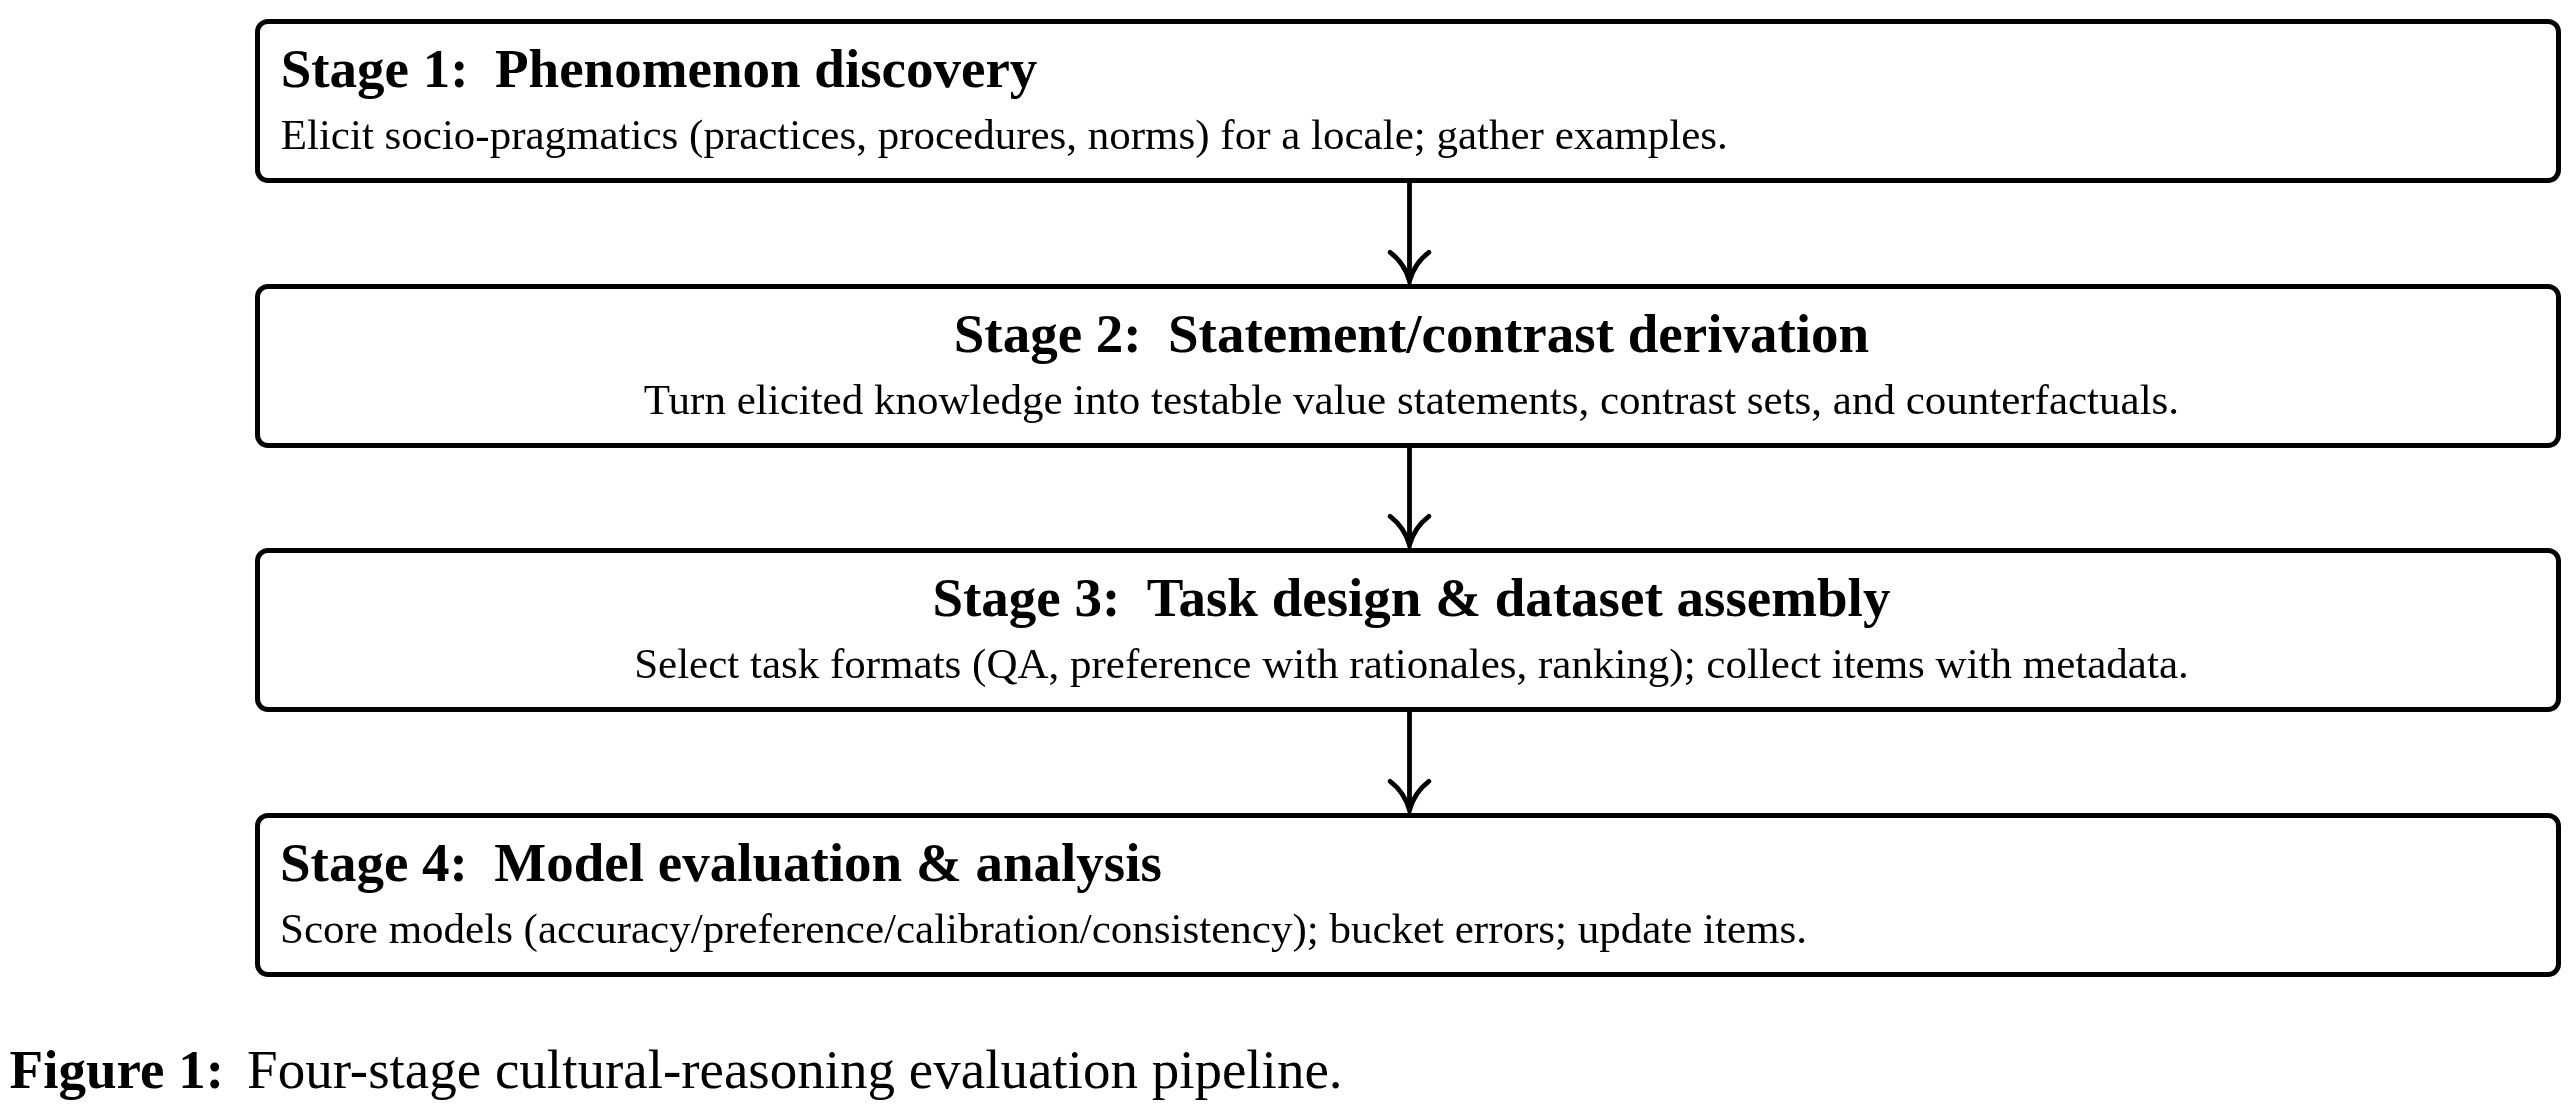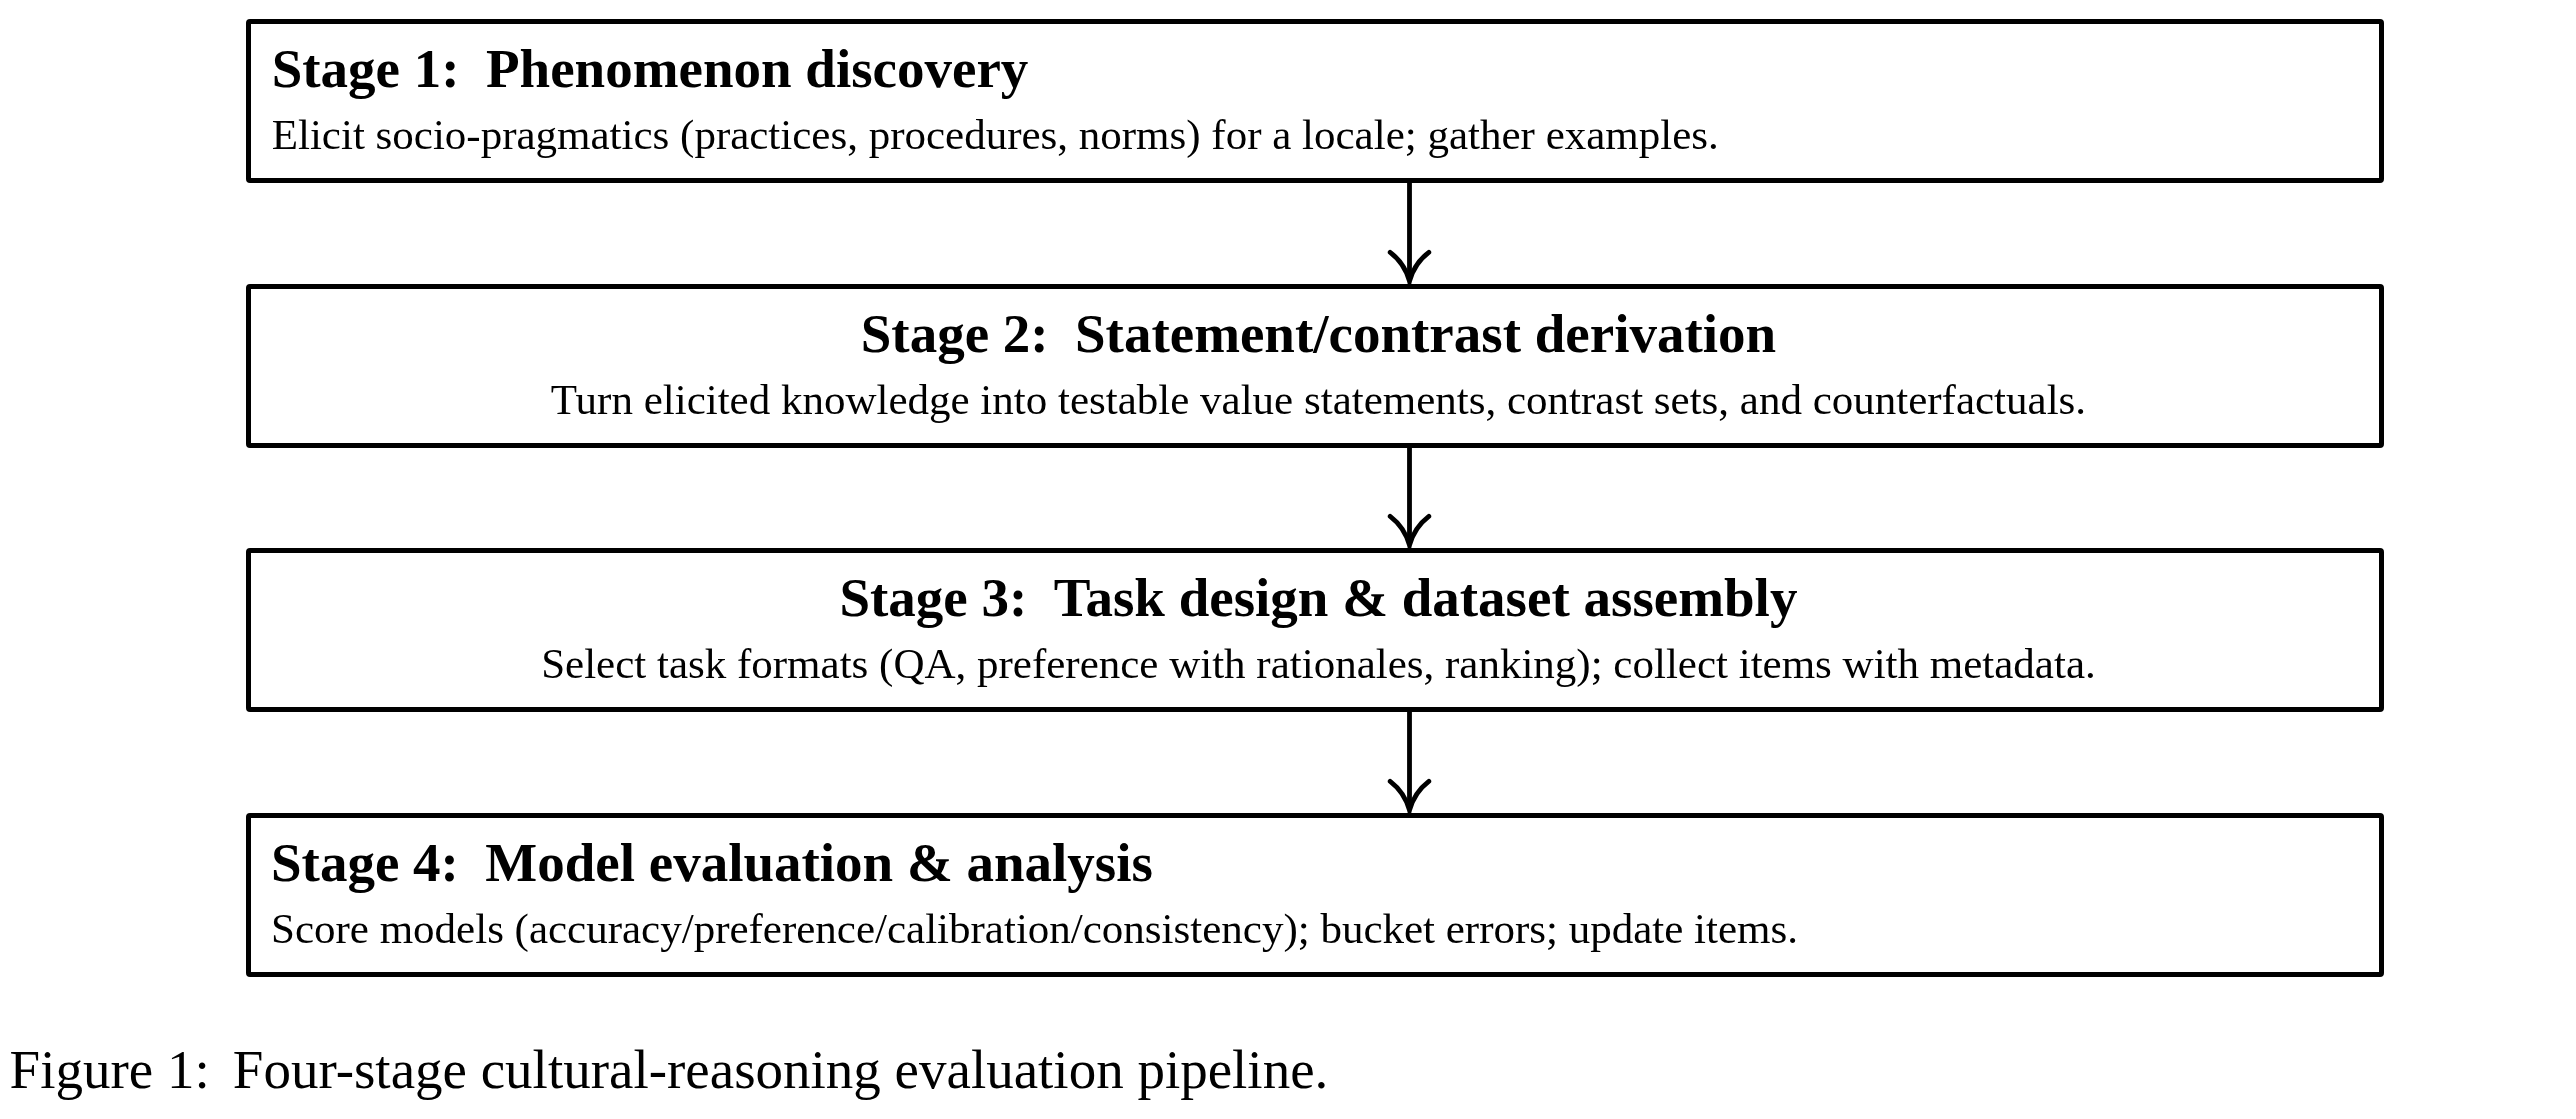--- a/index.html
+++ b/index.html
@@ -14,25 +14,25 @@
     position: relative;
     width: 2576px;
     height: 1119px;
     background: var(--bg);
     overflow: hidden;
     font-family: "Liberation Serif", "DejaVu Serif", serif;
     color: var(--ink);
   }
   .stage-box {
     position: absolute;
-    left: 246px;
-    width: 2138px;
+    left: 255px;
+    width: 2306px;
     height: 164px;
     border: 5.5px solid var(--ink);
-    border-radius: 4px;
+    border-radius: 13px;
     background: var(--bg);
     padding: 12.4px 13.8px 0 20.7px;
   }
   .stage-box.pos-1 { top: 19px; }
   .stage-box.pos-2 { top: 284px; text-align: center; }
   .stage-box.pos-3 { top: 548px; text-align: center; }
   .stage-box.pos-4 { top: 813px; padding-left: 20px; }
   .stage-title {
     font-size: 55px;
     line-height: 66px;
@@ -57,21 +57,21 @@
   .flow-arrow.gap-3 { top: 711px; }
   .figure-caption {
     position: absolute;
     left: 9.6px;
     top: 1035px;
     font-size: 55px;
     line-height: 69px;
     white-space: nowrap;
   }
   .caption-label {
-    font-weight: 400;
+    font-weight: 700;
     margin-right: 0.42em;
   }
 </style>
 </head>
 <body>
 
 <div class="canvas">
 
   <div class="stage-box pos-1">
     <div class="stage-title"><span class="stage-label">Stage 1:</span><span class="stage-name">Phenomenon discovery</span></div>

